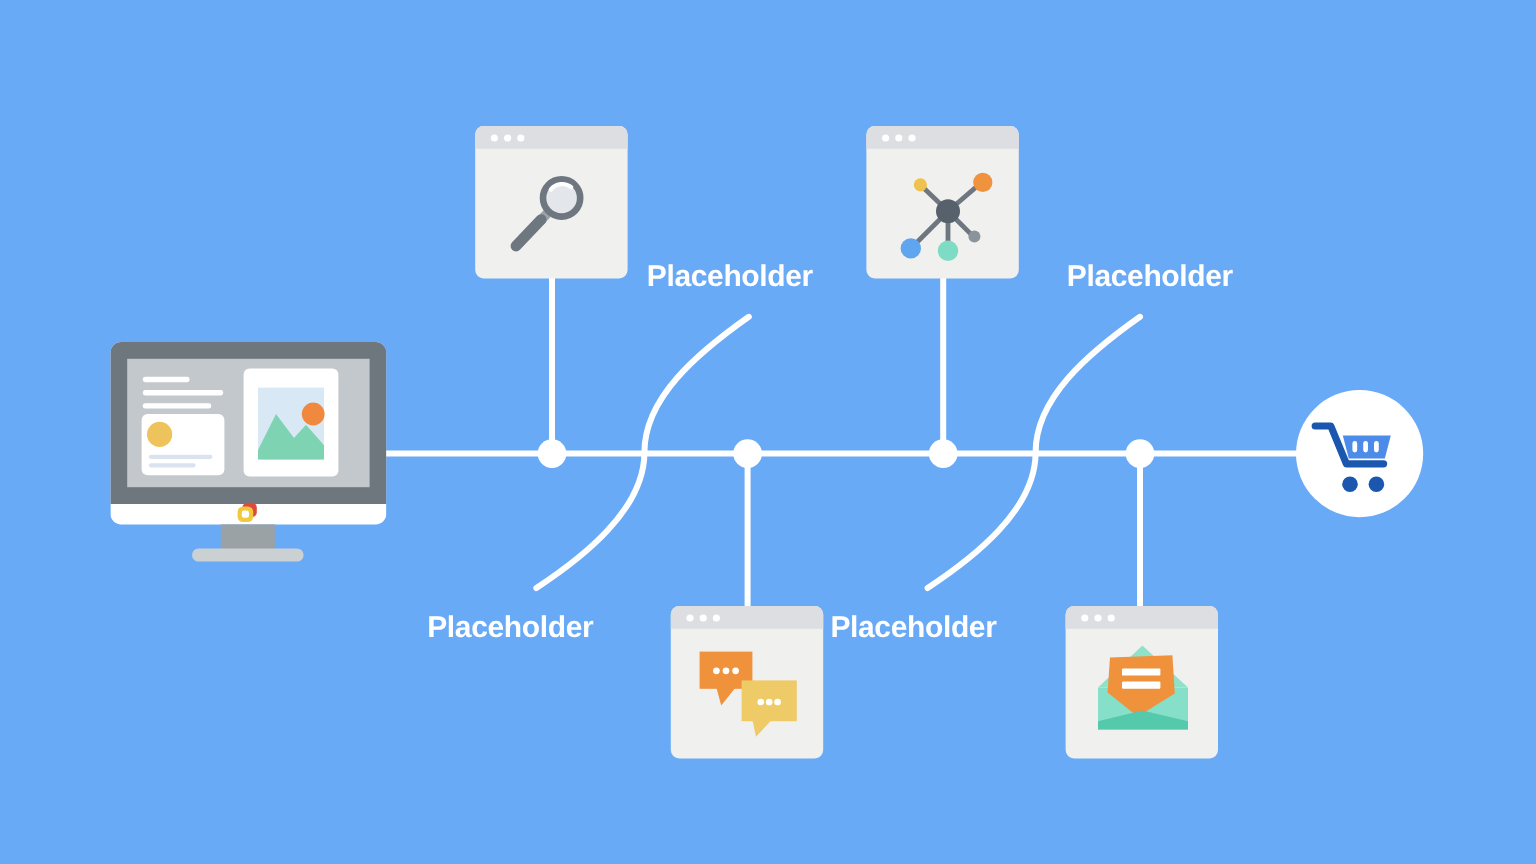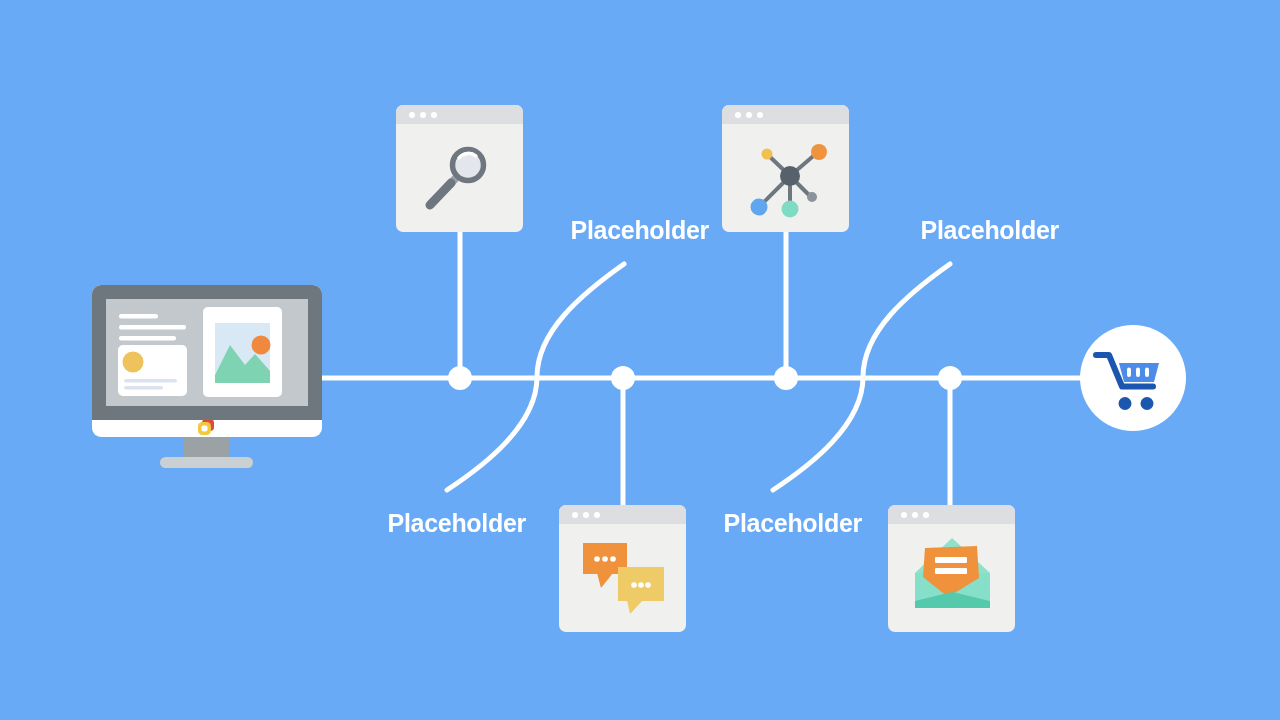--- a/index.html
+++ b/index.html
@@ -41,21 +41,21 @@
     position: absolute;
     left: 0; top: 0;
     width: 127px; height: 127px;
     pointer-events: none;
   }
 
   
   .ph-label {
     position: absolute;
     width: 170px;
-    text-align: right;
+    text-align: left;
     color: #FFFFFF;
     font-size: 25px;
     font-weight: 700;
     line-height: 30px;
     letter-spacing: -0.3px;
   }
   .ph-top-left    { left: 539px; top: 215px; }
   .ph-top-right   { left: 889px; top: 215px; }
   .ph-bottom-left { left: 356px; top: 508px; }
   .ph-bottom-right{ left: 692px; top: 508px; }

